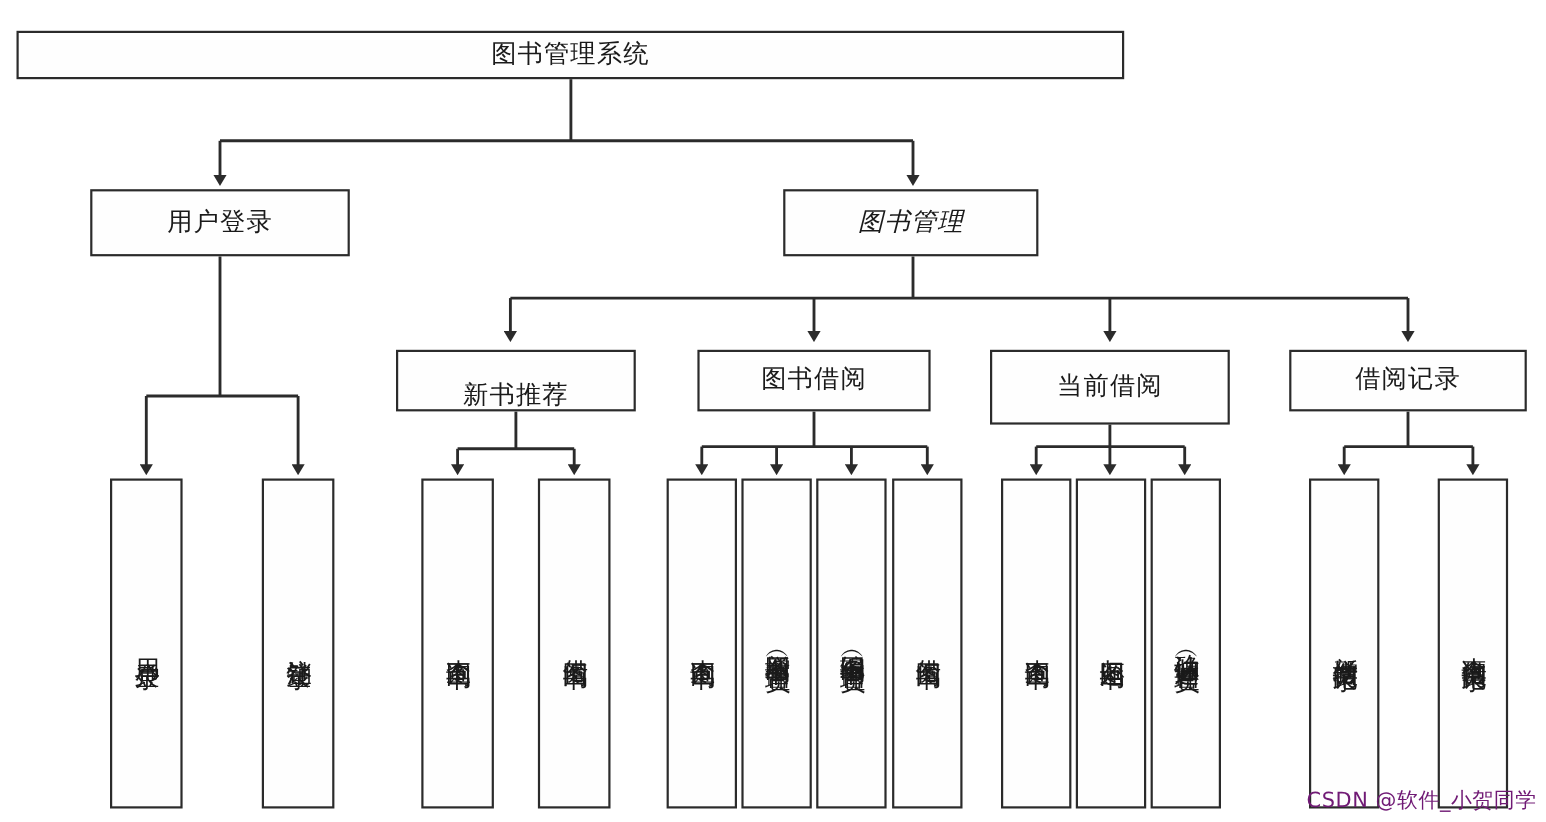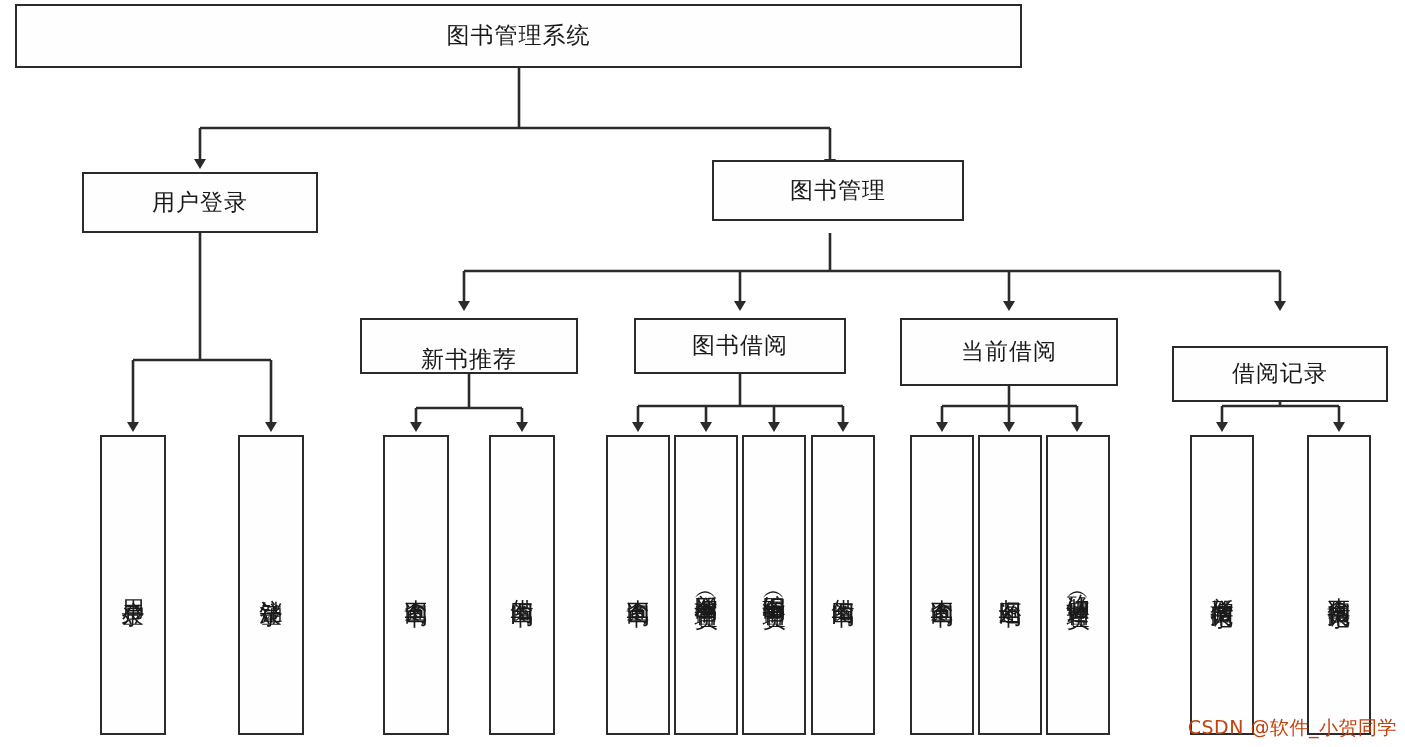--- a/index.html
+++ b/index.html
@@ -54,21 +54,21 @@
     writing-mode: vertical-rl;
     text-orientation: upright;
     display: block;
     text-align: center;
   }
   .watermark {
     position: absolute;
     right: 8px;
     bottom: 6px;
     font-size: 19px;
-    color: #c2410c;
+    color: #701a75;
     letter-spacing: 0.5px;
     z-index: 5;
     white-space: nowrap;
     font-family: "DejaVu Sans", "Liberation Sans", sans-serif;
   }
 </style>
 </head>
 <body>
 
 <div id="canvas">
@@ -118,41 +118,41 @@
       <path d="M1009,406 L1009,423" marker-end="url(#arrow)"></path>
       <path d="M1077,406 L1077,423" marker-end="url(#arrow)"></path>
 
       <path d="M1280,374 L1280,406"></path>
       <path d="M1222,406 L1339,406"></path>
       <path d="M1222,406 L1222,423" marker-end="url(#arrow)"></path>
       <path d="M1339,406 L1339,423" marker-end="url(#arrow)"></path>
     </g>
   </svg>
 
-  <div class="node horizontal" style="left:15px; top:4px; width:1007px; height:64px;">
+  <div class="node horizontal" style="left:15px; top:28px; width:1007px; height:44px;">
     <span>图书管理系统</span>
   </div>
 
   <div class="node horizontal" style="left:82px; top:172px; width:236px; height:61px;">
     <span>用户登录</span>
   </div>
-  <div class="node horizontal" style="left:712px; top:160px; width:252px; height:61px;">
+  <div class="node horizontal" style="left:712px; top:172px; width:232px; height:61px;font-style:italic;">
     <span>图书管理</span>
   </div>
 
   <div class="node horizontal" style="left:360px; top:318px; width:218px; height:56px;align-items:flex-end;">
     <span>新书推荐</span>
   </div>
   <div class="node horizontal" style="left:634px; top:318px; width:212px; height:56px;text-align:center;">
     <span>图书借阅</span>
   </div>
   <div class="node horizontal" style="left:900px; top:318px; width:218px; height:68px;">
     <span>当前借阅</span>
   </div>
-  <div class="node horizontal" style="left:1172px; top:318px; width:216px; height:56px;margin-top:28px;">
+  <div class="node horizontal" style="left:1172px; top:318px; width:216px; height:56px;">
     <span>借阅记录</span>
   </div>
 
   <div class="node vertical" style="left:100px; top:435px; width:66px; height:300px;">
     <span class="vlabel">用户登录</span>
   </div>
   <div class="node vertical" style="left:238px; top:435px; width:66px; height:300px;">
     <span class="vlabel">注销登录</span>
   </div>
 

